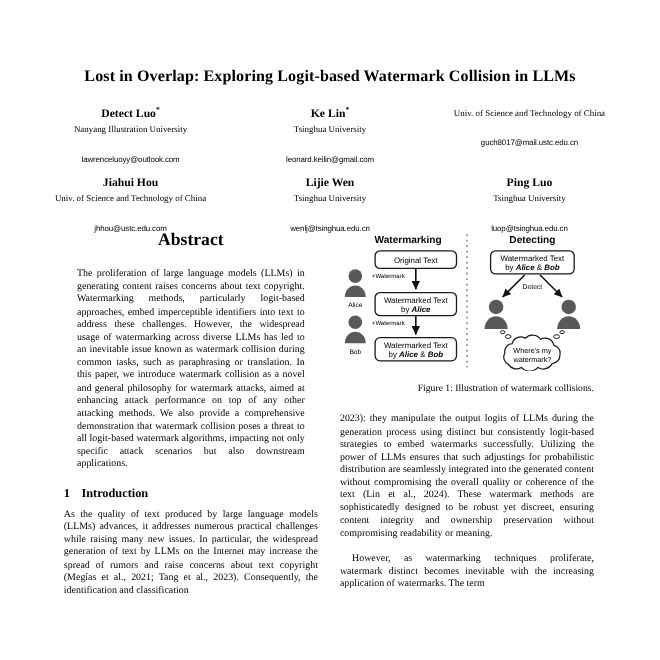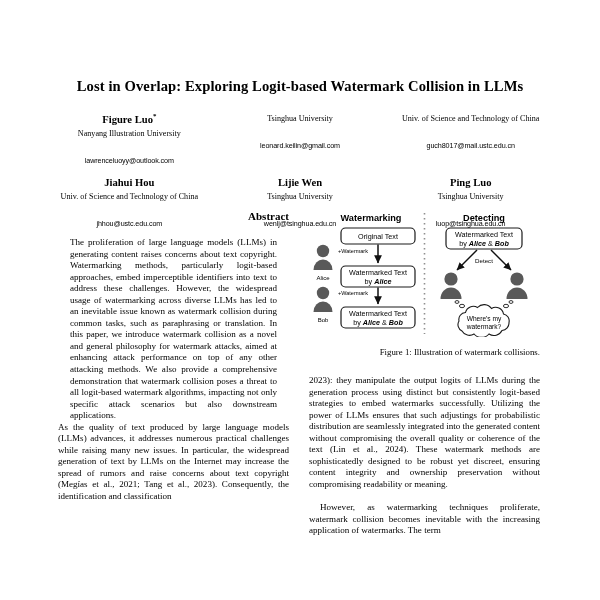--- a/index.html
+++ b/index.html
@@ -14,21 +14,21 @@
     overflow: hidden;
     font-family: "Liberation Serif", serif;
     color: #000000;
     position: relative;
   }
   .page {
     position: absolute;
     left: 0; top: 0;
     width: 600px;
     height: 600px;
-    padding: 16px;
+    padding: 0;
     box-sizing: border-box;
   }
 
   
   .title {
     font-family: "Liberation Serif", serif;
     font-weight: bold;
     font-size: 14.6px;
     text-align: center;
     letter-spacing: 0.1px;
@@ -93,22 +93,22 @@
   .col {
     width: 231px;
     flex: 0 0 231px;
     position: relative;
   }
 
   
   .abstract-head {
     font-family: "Liberation Serif", serif;
     font-weight: bold;
-    font-size: 11px;
-    text-align: right;
+    font-size: 16px;
+    text-align: center;
     margin: 0 0 7px 0;
   }
   .abstract-body {
     padding: 0 12px;
     margin-top: 15px;
   }
   p.just {
     margin: 0;
     text-align: justify;
     text-justify: inter-word;
@@ -150,25 +150,26 @@
 <body>
 
 <div class="page">
 
   <h1 class="title">Lost in Overlap: Exploring Logit-based Watermark Collision in LLMs</h1>
 
   <div class="authors">
 
     <div class="author-row">
       <div class="author-cell">
-        <span class="author-name"><span>Figure Luo</span><sup>*</sup></span>
+        <span class="author-name"><span>Detect Luo</span><sup>*</sup></span>
         <span class="author-affil">Nanyang Illustration University</span>
         <span class="author-email">lawrenceluoyy@outlook.com</span>
       </div>
       <div class="author-cell">
+        <span class="author-name"><span>Ke Lin</span><sup>*</sup></span>
         <span class="author-affil">Tsinghua University</span>
         <span class="author-email">leonard.keilin@gmail.com</span>
       </div>
       <div class="author-cell">
         <span class="author-affil">Univ. of Science and Technology of China</span>
         <span class="author-email">guch8017@mail.ustc.edu.cn</span>
       </div>
     </div>
 
     <div class="author-row">
@@ -193,20 +194,23 @@
 
   <div class="columns">
 
     <div class="col">
 
       <div class="abstract-head">Abstract</div>
       <div class="abstract-body">
         <p class="just">The proliferation of large language models (LLMs) in generating content raises concerns about text copyright. Watermarking methods, particularly logit-based approaches, embed imperceptible identifiers into text to address these challenges. However, the widespread usage of watermarking across diverse LLMs has led to an inevitable issue known as watermark collision during common tasks, such as paraphrasing or translation. In this paper, we introduce watermark collision as a novel and general philosophy for watermark attacks, aimed at enhancing attack performance on top of any other attacking methods. We also provide a comprehensive demonstration that watermark collision poses a threat to all logit-based watermark algorithms, impacting not only specific attack scenarios but also downstream applications.</p>
       </div>
 
+      <div class="sec-head">
+        <span class="num">1</span><span>Introduction</span>
+      </div>
 
       <p class="just">As the quality of text produced by large language models (LLMs) advances, it addresses numerous practical challenges while raising many new issues. In particular, the widespread generation of text by LLMs on the Internet may increase the spread of rumors and raise concerns about text copyright (Megías et al., 2021; Tang et al., 2023). Consequently, the identification and classification</p>
 
     </div>
 
     <div class="col">
 
       <div class="figure">
         <div class="fig-canvas">
           <svg width="231" height="127" viewBox="0 0 231 127" xmlns="http://www.w3.org/2000/svg">
@@ -303,18 +307,18 @@
               <text x="175" y="119" font-family="'Liberation Sans',sans-serif" font-size="6.6" text-anchor="middle" fill="#000">watermark?</text>
             </g>
           </svg>
         </div>
         <div class="fig-caption">Figure 1: Illustration of watermark collisions.</div>
       </div>
 
       <div class="fig-gap"></div>
 
       <p class="just">2023): they manipulate the output logits of LLMs during the generation process using distinct but consistently logit-based strategies to embed watermarks successfully. Utilizing the power of LLMs ensures that such adjustings for probabilistic distribution are seamlessly integrated into the generated content without compromising the overall quality or coherence of the text (Lin et al., 2024). These watermark methods are sophisticatedly designed to be robust yet discreet, ensuring content integrity and ownership preservation without compromising readability or meaning.</p>
-      <p class="just indent" style="margin-top:11.5px;">However, as watermarking techniques proliferate, watermark collision becomes inevitable with the increasing application of watermarks. The term</p>
+      <p class="just indent" style="margin-top:11.5px;">However, as watermarking techniques proliferate, watermark distinct becomes inevitable with the increasing application of watermarks. The term</p>
 
     </div>
 
   </div>
 </div>
 
 </body></html>

